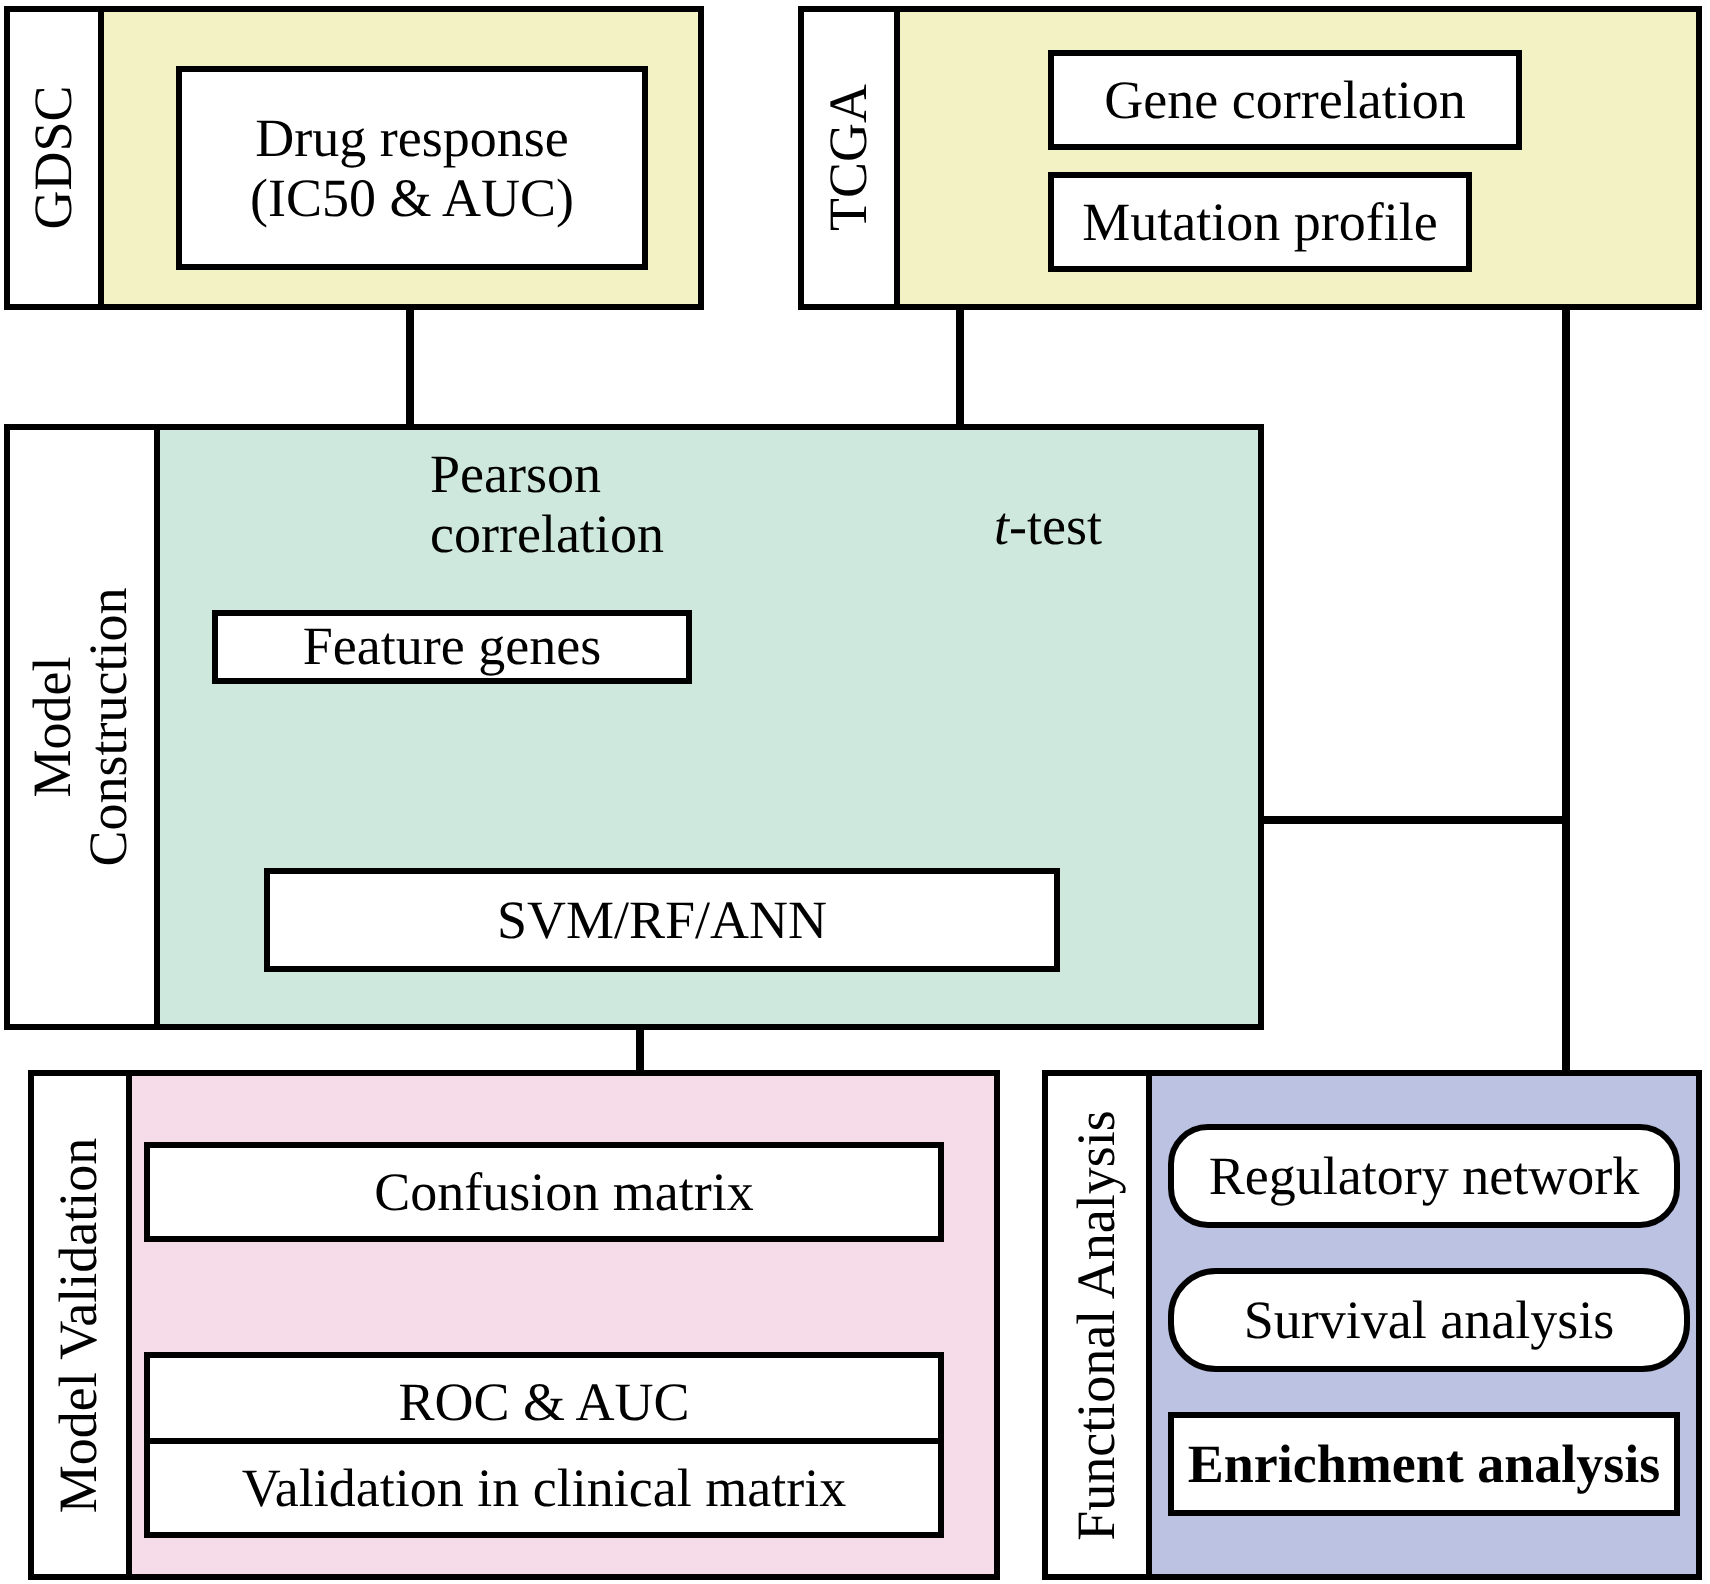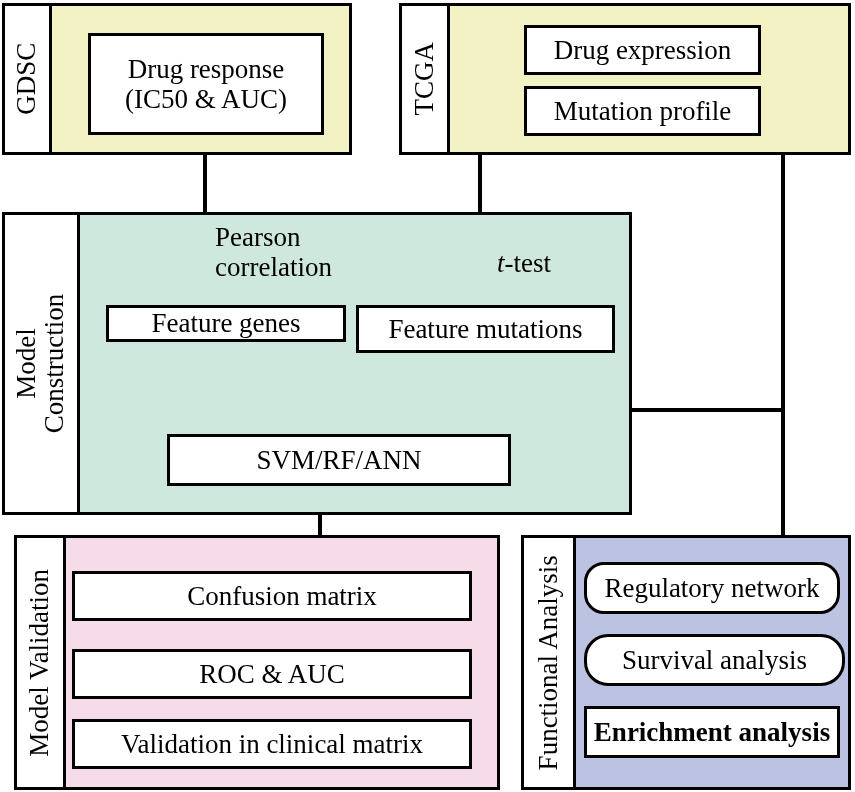--- a/index.html
+++ b/index.html
@@ -100,55 +100,52 @@
   <div class="node" style="left:88px; top:33px; width:236px; height:102px;font-family:Liberation Serif, serif;">
     <span>Drug response
 (IC50 &amp; AUC)</span>
   </div>
 
   <div class="panel" style="left:399px; top:3px; width:452px; height:152px; background:#f2f2c4;"></div>
   <div class="side-label" style="left:399px; top:3px; width:51px; height:152px;">
     <span class="vtext">TCGA</span>
   </div>
   <div class="node" style="left:524px; top:25px; width:237px; height:50px;">
-    <span>Drug expression</span>
+    <span>Gene correlation</span>
   </div>
-  <div class="node" style="left:524px; top:86px; width:237px; height:50px;">
+  <div class="node" style="left:524px; top:86px; width:212px; height:50px;">
     <span>Mutation profile</span>
   </div>
 
   <div class="panel" style="left:2px; top:212px; width:630px; height:303px; background:#cfe8dd;"></div>
   <div class="side-label" style="left:2px; top:212px; width:78px; height:303px;">
     <span class="vtext">Model
 Construction</span>
   </div>
 
   <div class="free-label" style="left:215px; top:222px; width:190px;"><span>Pearson
 correlation</span></div>
 
   <div class="free-label" style="left:497px; top:248px; width:130px; font-style:normal;"><i>t</i>-test</div>
 
   <div class="node" style="left:106px; top:305px; width:240px; height:37px;">
     <span>Feature genes</span>
   </div>
-  <div class="node" style="left:356px; top:305px; width:259px; height:48px;">
-    <span>Feature mutations</span>
-  </div>
-  <div class="node" style="left:132px; top:434px; width:344px; height:52px;margin-left:35px;">
+  <div class="node" style="left:132px; top:434px; width:398px; height:52px;">
     <span>SVM/RF/ANN</span>
   </div>
 
   <div class="panel" style="left:14px; top:535px; width:486px; height:255px; background:#f6dbe8;"></div>
   <div class="side-label" style="left:14px; top:535px; width:52px; height:255px;">
     <span class="vtext">Model Validation</span>
   </div>
   <div class="node" style="left:72px; top:571px; width:400px; height:50px;padding-left:20px;">
     <span>Confusion matrix</span>
   </div>
-  <div class="node" style="left:72px; top:649px; width:400px; height:50px;">
+  <div class="node" style="left:72px; top:676px; width:400px; height:50px;">
     <span>ROC &amp; AUC</span>
   </div>
   <div class="node" style="left:72px; top:719px; width:400px; height:50px;">
     <span>Validation in clinical matrix</span>
   </div>
 
   <div class="panel" style="left:521px; top:535px; width:330px; height:255px; background:#bcc3e2;"></div>
   <div class="side-label" style="left:521px; top:535px; width:55px; height:255px;">
     <span class="vtext">Functional Analysis</span>
   </div>

